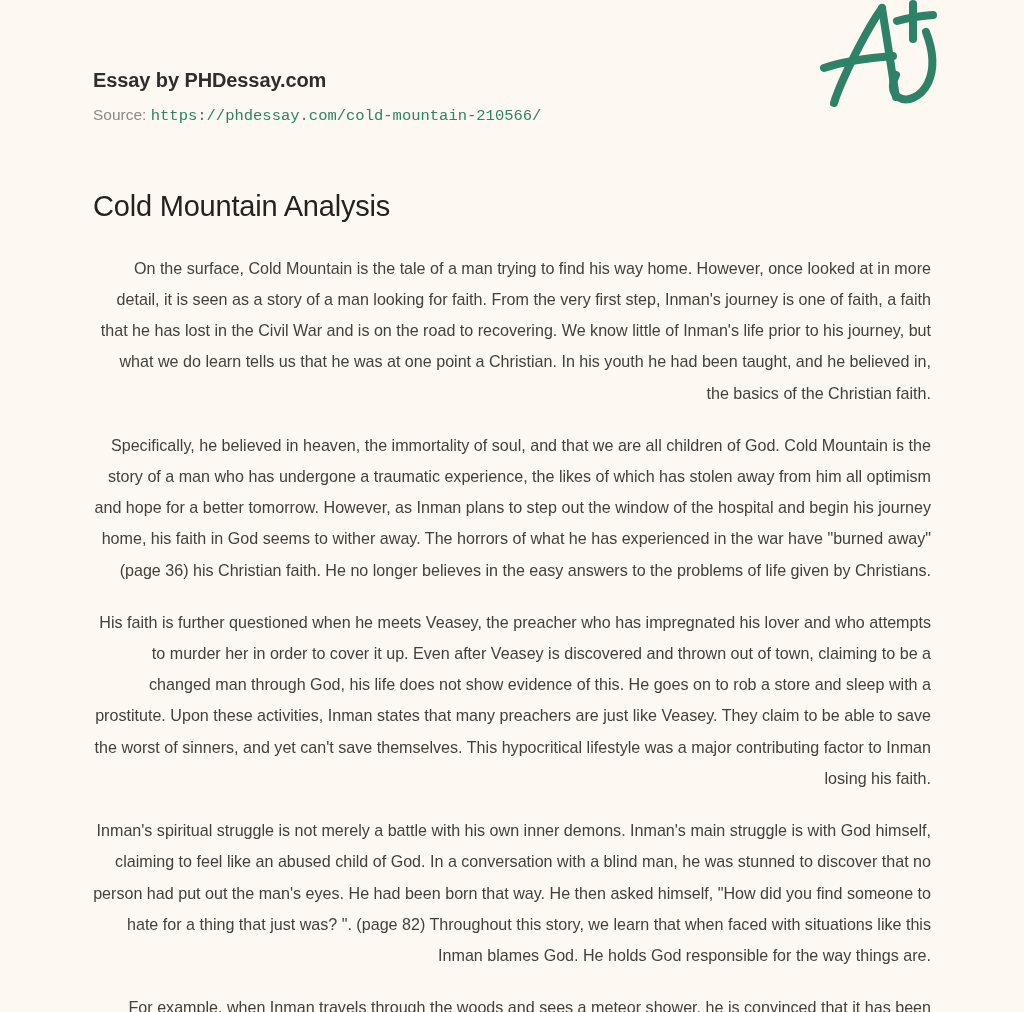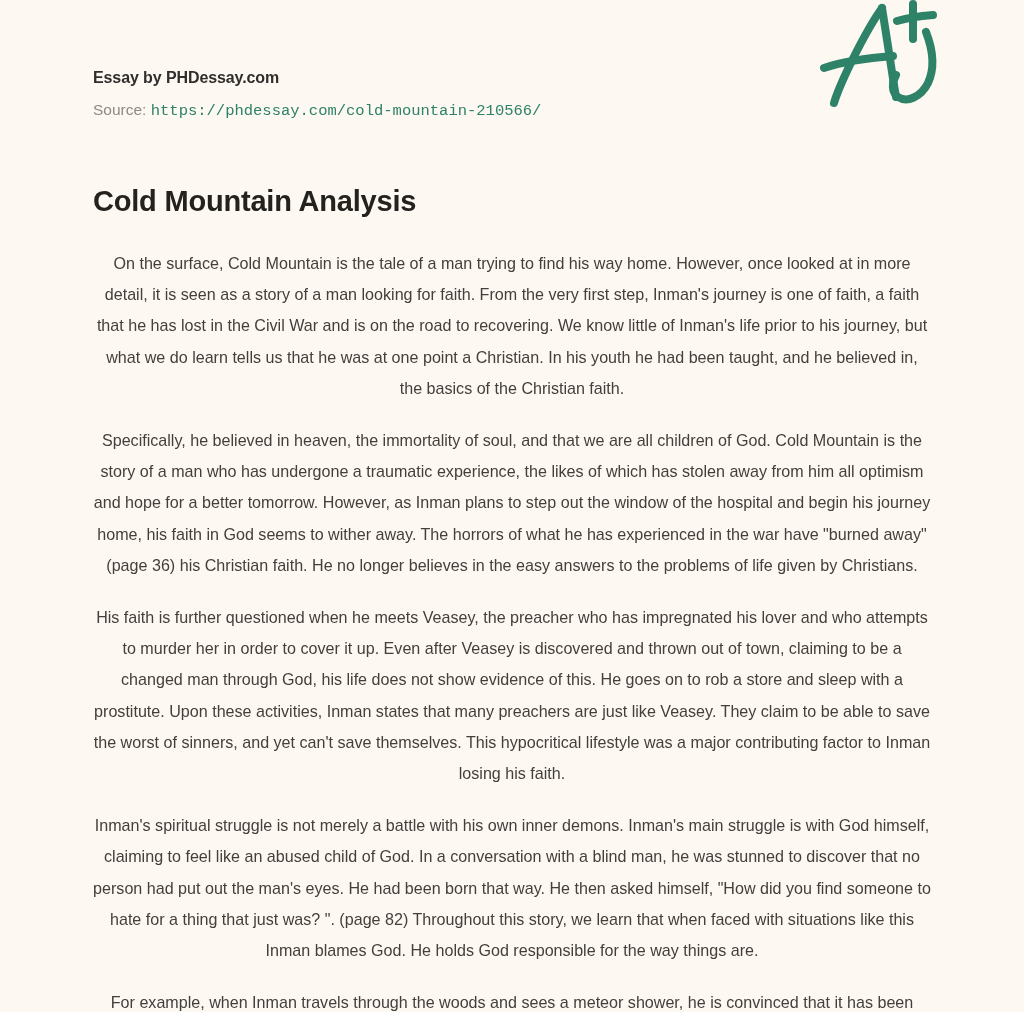--- a/index.html
+++ b/index.html
@@ -20,21 +20,21 @@
     height: 1012px;
     box-sizing: border-box;
     padding: 0 93px;
   }
   
   .masthead {
     position: relative;
     padding-top: 68px;
   }
   .brand-line {
-    font-size: 16px;
+    font-size: 20px;
     font-weight: bold;
     letter-spacing: -0.1px;
     color: #2f2e2c;
     line-height: 1.2;
   }
   .source-line {
     margin-top: 14px;
     font-size: 15.5px;
     line-height: 1.2;
     color: #8d8a85;
@@ -60,36 +60,36 @@
   .logo svg {
     display: block;
     width: 150px;
     height: 130px;
   }
   
   .doc-title {
     margin: 0;
     padding-top: 62px;
     font-size: 29px;
-    font-weight: bold;
+    font-weight: normal;
     letter-spacing: -0.2px;
     color: #23221f;
     line-height: 1.25;
   }
   
   .article {
     padding-top: 29px;
     width: 838px;
   }
   .article p {
     margin: 0 0 21px 0;
     font-size: 16.1px;
     line-height: 31.2px;
     color: #423f3c;
-    text-align: center;
+    text-align: right;
   }
   .article p:last-child {
     margin-bottom: 0;
   }
 </style>
 </head>
 <body>
 
 <div class="page">
 

